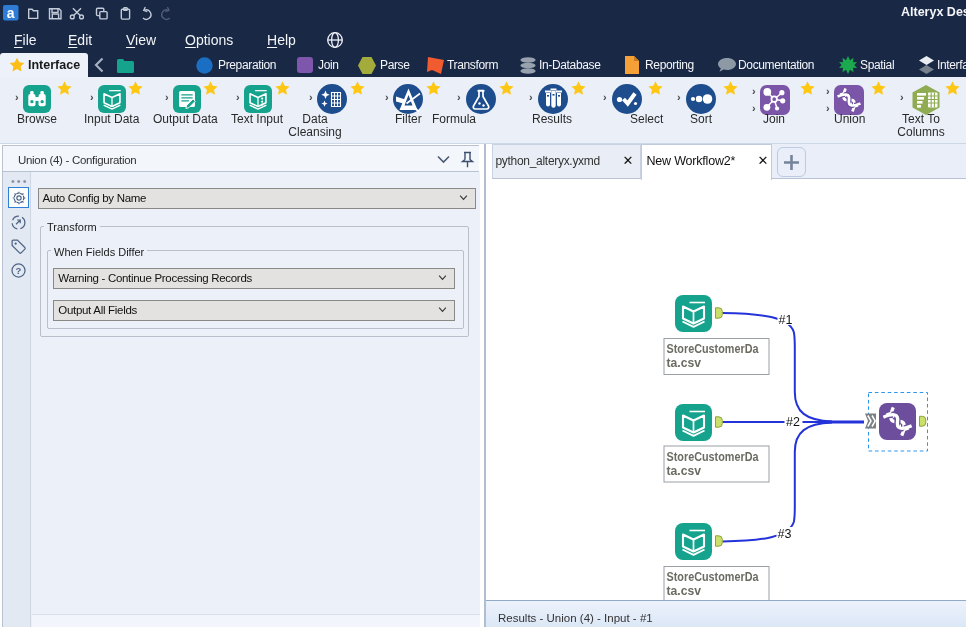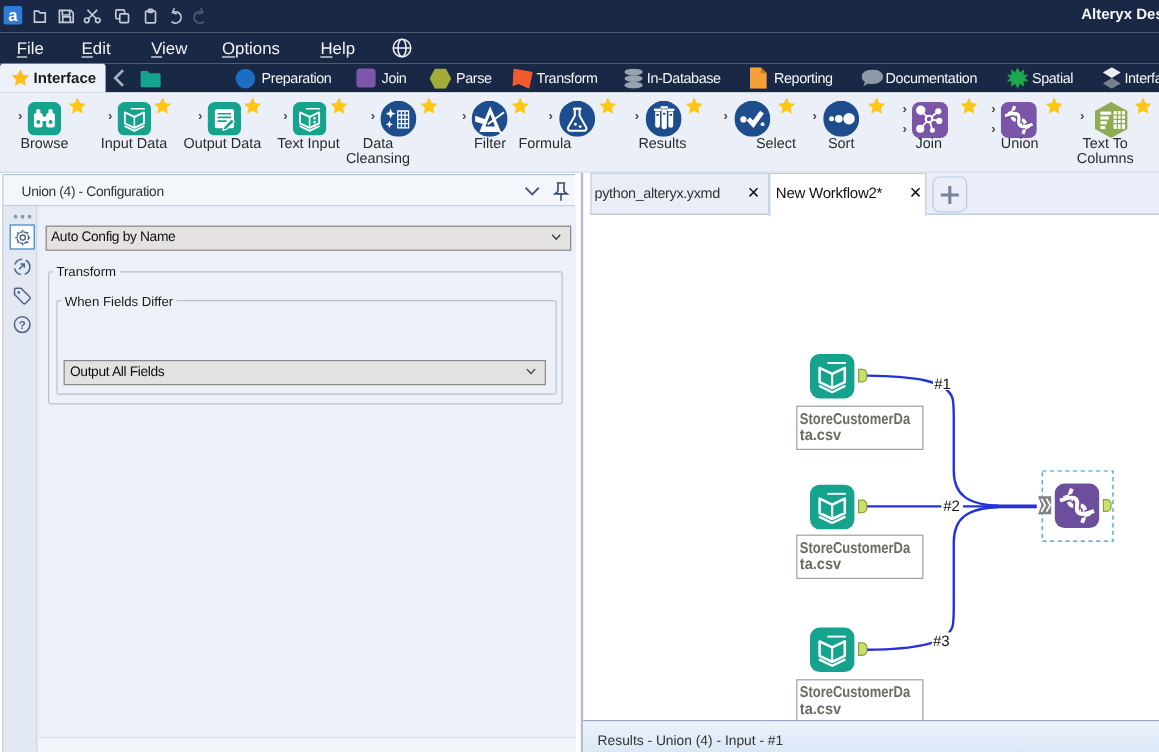--- a/index.html
+++ b/index.html
@@ -399,20 +399,25 @@
     <div id="cfgbody">
       <div class="dd" style="left:5.5px;top:16px;width:438px;">Auto Config by Name
         <svg class="ddchev" width="11" height="11" viewBox="0 0 12 12">
             <path d="M1.5 3.5 L6 8.5 L10.5 3.5" stroke="#333" stroke-width="1.4" fill="none"></path>
           </svg>
       </div>
       <div class="gbox" style="left:7.5px;top:53.5px;width:429px;height:111.5px;"></div>
       <div class="glabel" style="left:12px;top:49px;">Transform</div>
       <div class="gbox" style="left:14.5px;top:78px;width:417px;height:79px;"></div>
       <div class="glabel" style="left:19px;top:74px;">When Fields Differ</div>
+      <div class="dd" style="left:21.3px;top:96px;width:402px;">Warning - Continue Processing Records
+        <svg class="ddchev" width="11" height="11" viewBox="0 0 12 12">
+            <path d="M1.5 3.5 L6 8.5 L10.5 3.5" stroke="#333" stroke-width="1.4" fill="none"></path>
+          </svg>
+      </div>
       <div class="dd" style="left:21.3px;top:128px;width:402px;">Output All Fields
         <svg class="ddchev" width="11" height="11" viewBox="0 0 12 12">
             <path d="M1.5 3.5 L6 8.5 L10.5 3.5" stroke="#333" stroke-width="1.4" fill="none"></path>
           </svg>
       </div>
       <div class="abs" style="left:0;top:442px;width:448px;height:1px;background:#d9dfeb;"></div>
         <div class="abs" style="left:0;top:443px;width:448px;height:12px;background:#f2f5fb;"></div>
     </div>
   </div>
   <div id="canvaswrap" class="abs">

